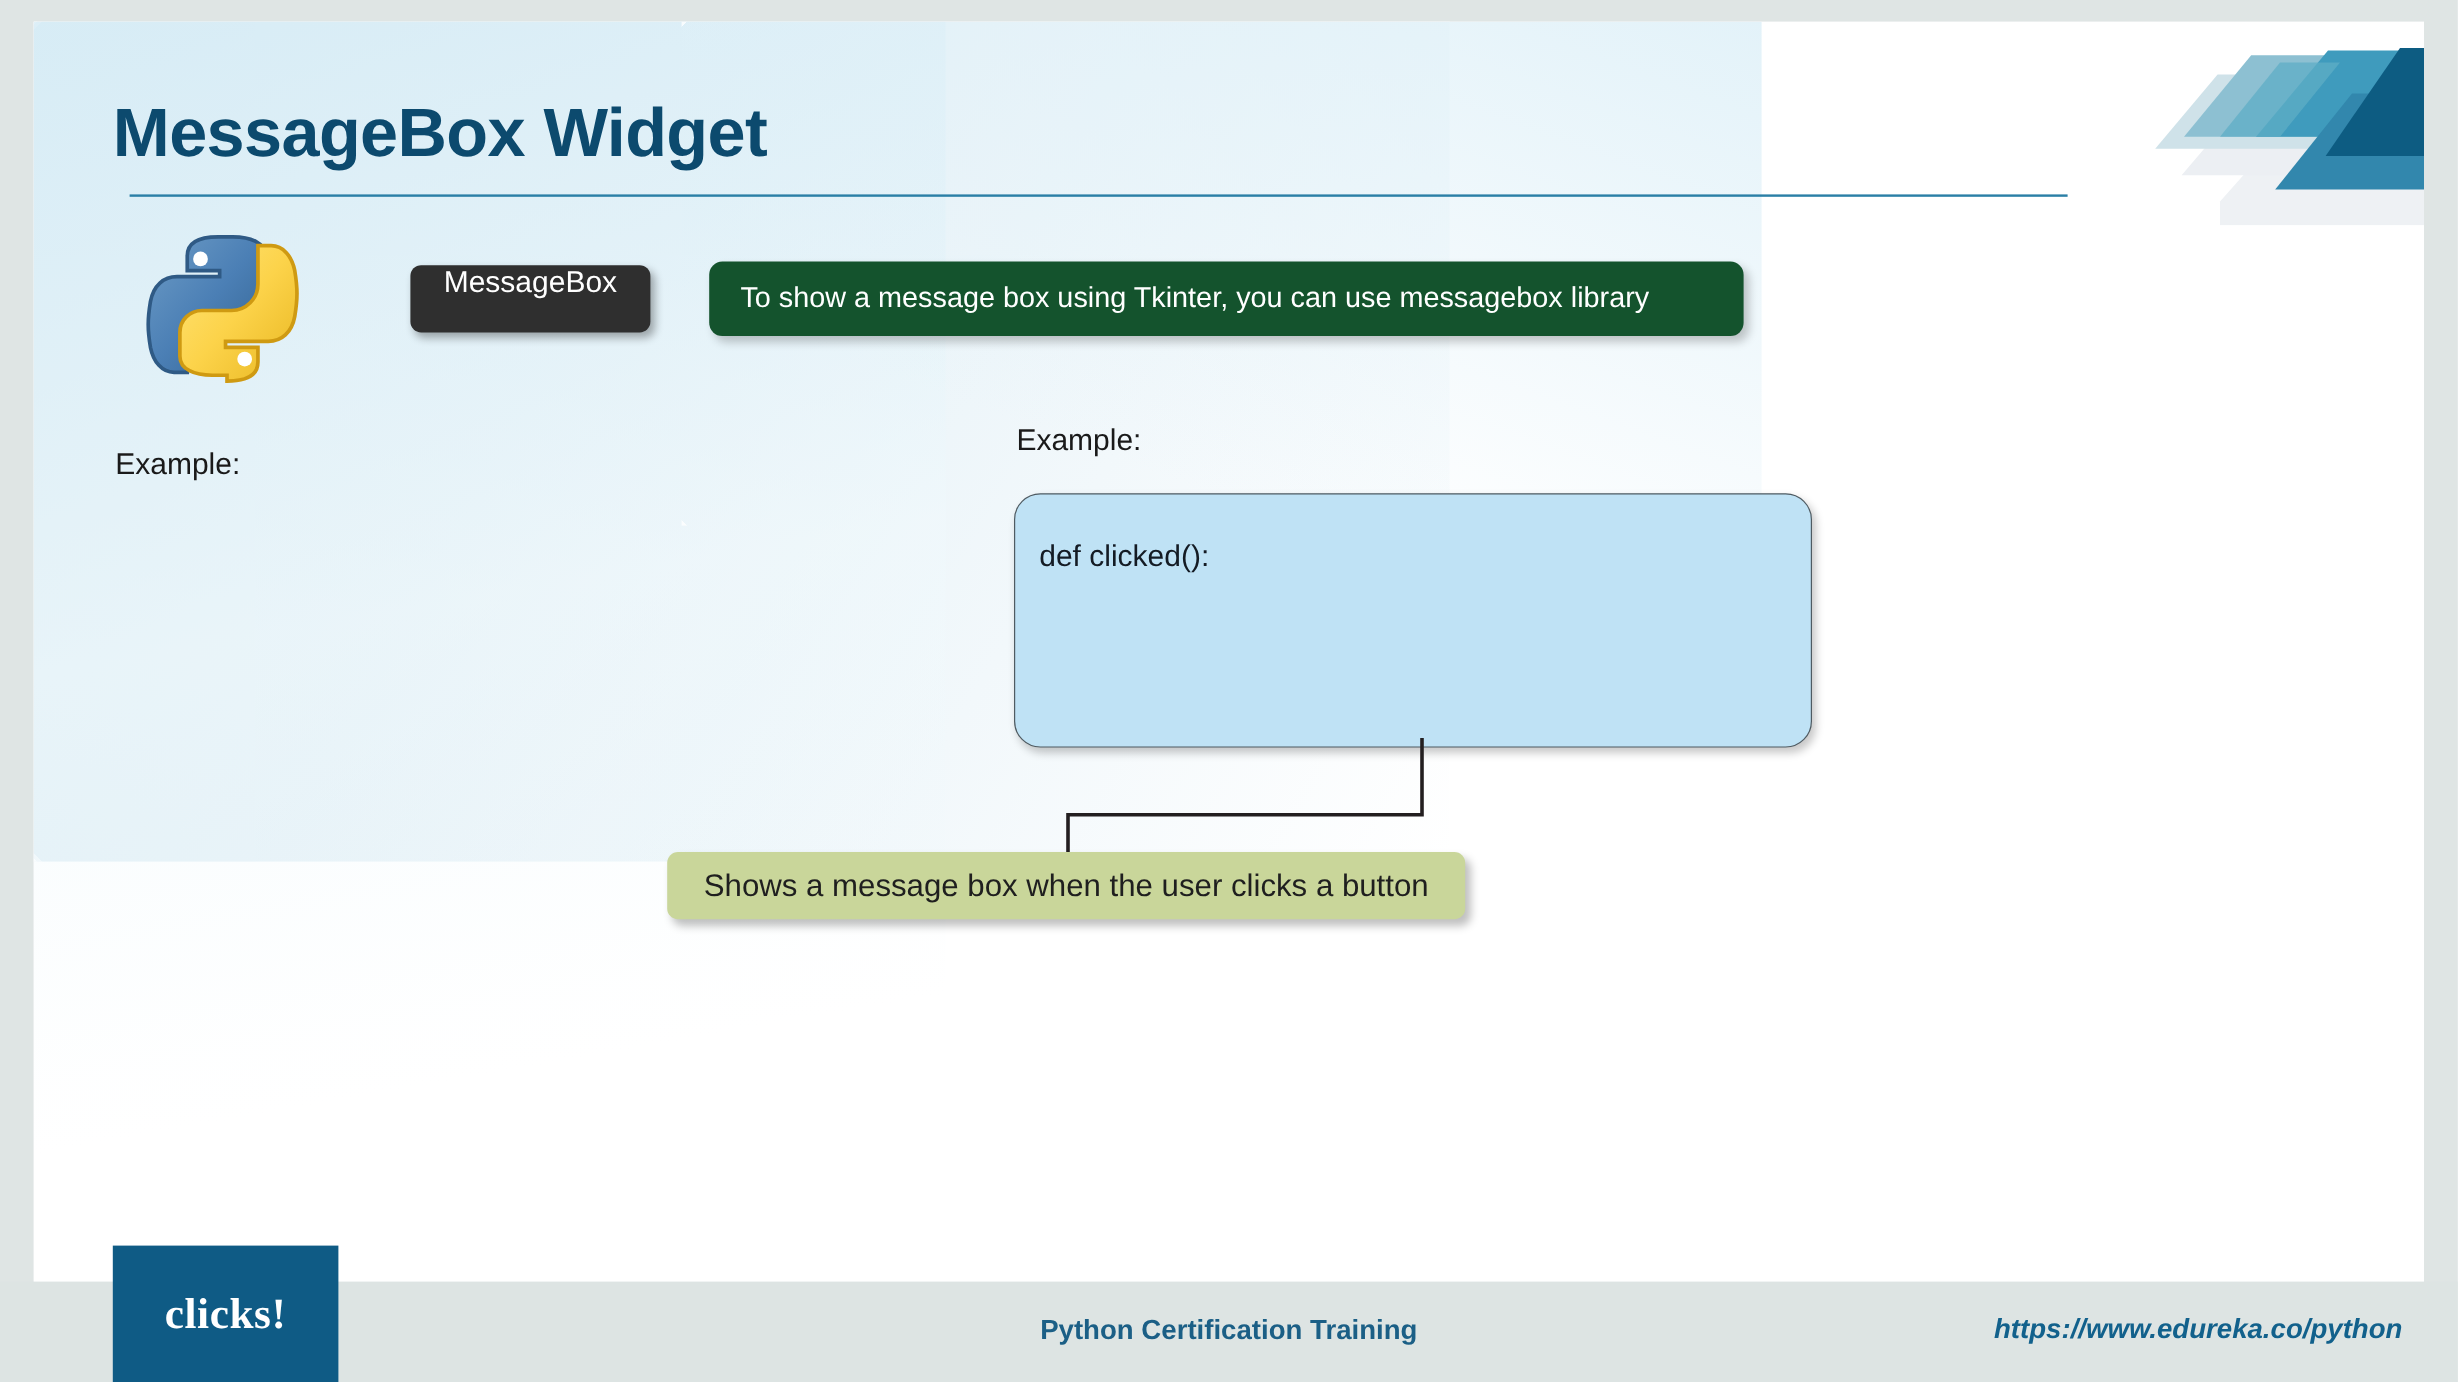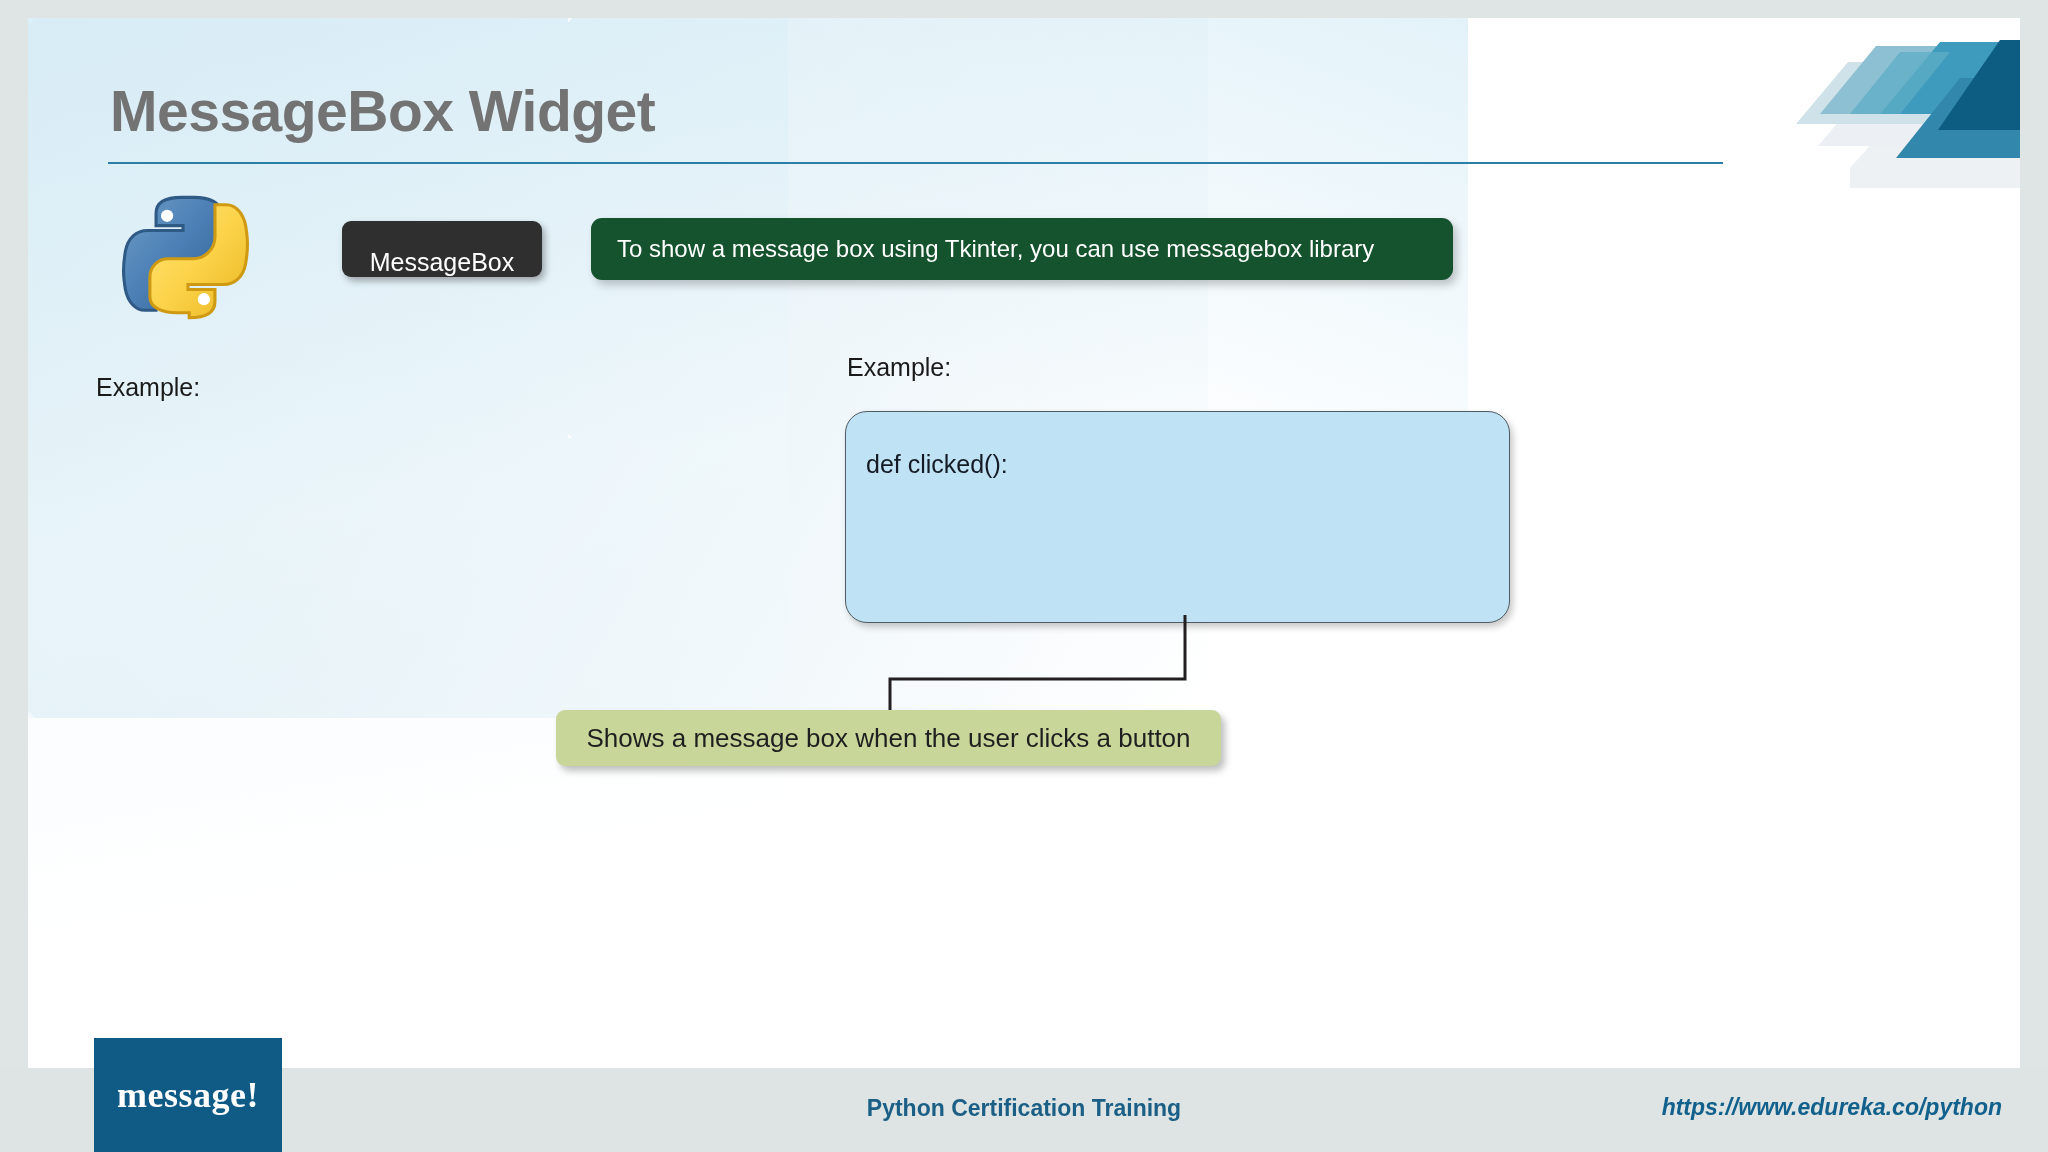--- a/index.html
+++ b/index.html
@@ -41,39 +41,39 @@
       linear-gradient(135deg, rgba(255,255,255,.8) 0 3px, transparent 3px 70px),
       linear-gradient(200deg, rgba(222,240,248,.85) 0%, rgba(255,255,255,0) 75%);
   }
 
   
   .ribbon { position:absolute; right:0; top:0; width:320px; height:170px; overflow:hidden; }
   .ribbon svg { display:block; }
 
   
   .title {
-    position:absolute; left:82px; top:60px;
-    font-size:57px; font-weight:bold; color:#737373;
+    position:absolute; left:66px; top:60px;
+    font-size:57px; font-weight:bold; color:#0c4a6e;
     letter-spacing:-.5px;
   }
   .title-rule {
     position:absolute; left:80px; top:144px; width:1615px; height:2px;
     background:#2a7fa6;
   }
 
   
   .py-logo { position:absolute; left:90px; top:172px; width:135px; height:135px; }
 
   
   .chip {
     position:absolute; left:314px; top:203px;
     width:200px; height:56px;
     background:#2f2f2f; border-radius:9px;
     color:#ffffff; font-size:25px;
-    display:flex; align-items:flex-end; justify-content:center;
+    display:flex; align-items:flex-start; justify-content:center;
     box-shadow:3px 4px 7px rgba(0,0,0,.32);
   }
 
   
   .teal-banner {
     position:absolute; left:563px; top:200px;
     width:862px; height:62px;
     background:#14532d; border-radius:11px;
     color:#ffffff; font-size:24px;
     display:flex; align-items:center; padding-left:26px;
@@ -212,16 +212,16 @@
   </div>
 
   <div class="green-callout">
     <span>Shows a message box when the user clicks a button</span>
   </div>
 
 </div>
 
 <div class="footer-band"></div>
 <div class="logo-box">
-  <span class="logo-text">message!</span>
+  <span class="logo-text">clicks!</span>
 </div>
 <div class="footer-center">Python Certification Training</div>
 <div class="footer-url">https://www.edureka.co/python</div>
 
 </body></html>

